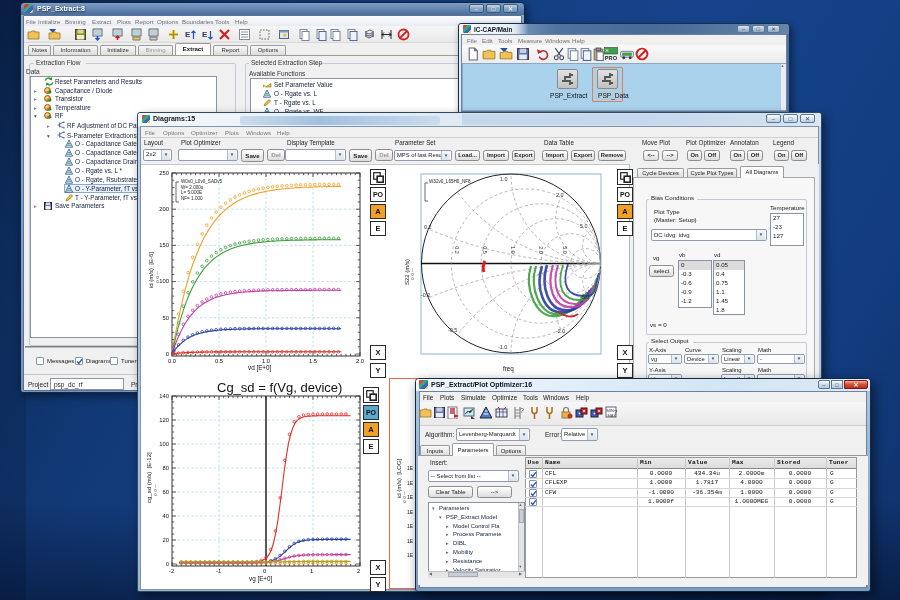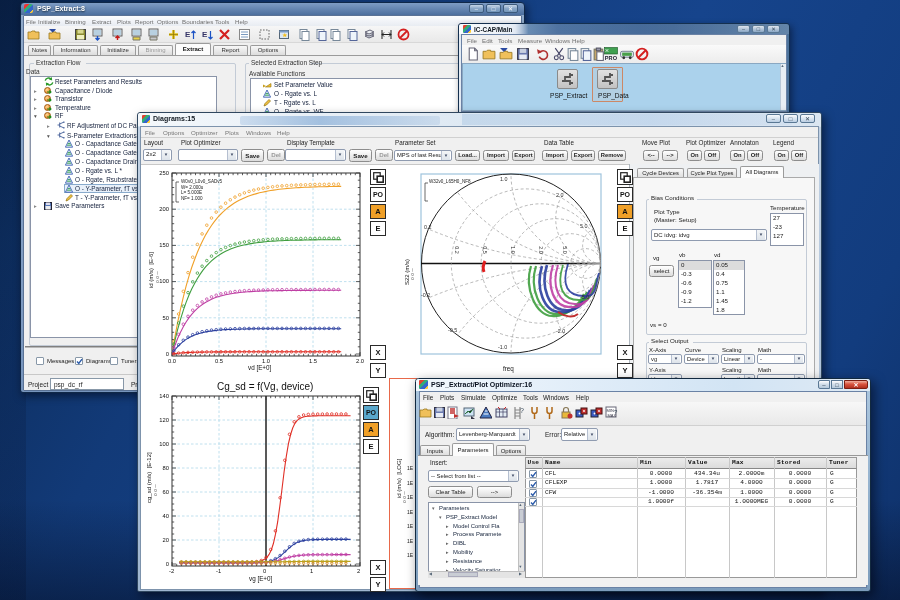--- a/index.html
+++ b/index.html
@@ -689,21 +689,21 @@
 <div class="t" style="left:508px;top:247px;font-size:5.4px;color:#333;transform:rotate(90deg);">1.0</div>
 <div class="t" style="left:536px;top:247px;font-size:5.4px;color:#333;transform:rotate(90deg);">2.0</div>
 <div class="t" style="left:560px;top:247px;font-size:5.4px;color:#333;transform:rotate(90deg);">5.0</div>
 <div class="t" style="left:404px;top:285px;font-size:6px;color:#111;transform:rotate(-90deg);transform-origin:0 0;">S22 (m/s)</div>
 <div class="t" style="left:410px;top:280px;font-size:5px;color:#555;transform:rotate(-90deg);transform-origin:0 0;">o o ─</div>
 <div class="t" style="left:503px;top:366px;font-size:6.3px;color:#111;">freq</div>
 <svg style="left:0;top:0" width="900" height="600" viewBox="0 0 900 600">
     <path d="M425 183 v18 M425 183 h3 M425 201 h3" stroke="#444" stroke-width="0.8" fill="none"></path>
   </svg>
 <div class="t" style="left:429px;top:179px;font-size:4.6px;color:#222;">W32v0_L65H0_NF8</div>
-<div class="t" style="left:217px;top:381px;font-size:10px;color:#111;">Cg_sd = f(Vg, device)</div>
+<div class="t" style="left:217px;top:381px;font-size:13px;color:#111;">Cg_sd = f(Vg, device)</div>
 <svg style="left:0;top:0" width="900" height="600" viewBox="0 0 900 600" fill="none">
     <rect x="172" y="396" width="188" height="170" stroke="#333" stroke-width="1"></rect>
     <path d="M219.0 397 V565" stroke="#b8dcec" stroke-width="0.9" stroke-dasharray="2.5 2"></path>
     <path d="M313.0 397 V565" stroke="#b8dcec" stroke-width="0.9" stroke-dasharray="2.5 2"></path>
     <path d="M173 540.0 H359" stroke="#b8dcec" stroke-width="0.9" stroke-dasharray="2.5 2"></path>
     <path d="M173 516.0 H359" stroke="#b8dcec" stroke-width="0.9" stroke-dasharray="2.5 2"></path>
     <path d="M173 492.0 H359" stroke="#b8dcec" stroke-width="0.9" stroke-dasharray="2.5 2"></path>
     <path d="M173 468.0 H359" stroke="#b8dcec" stroke-width="0.9" stroke-dasharray="2.5 2"></path>
     <path d="M173 444.0 H359" stroke="#b8dcec" stroke-width="0.9" stroke-dasharray="2.5 2"></path>
     <path d="M173 420.0 H359" stroke="#b8dcec" stroke-width="0.9" stroke-dasharray="2.5 2"></path>

